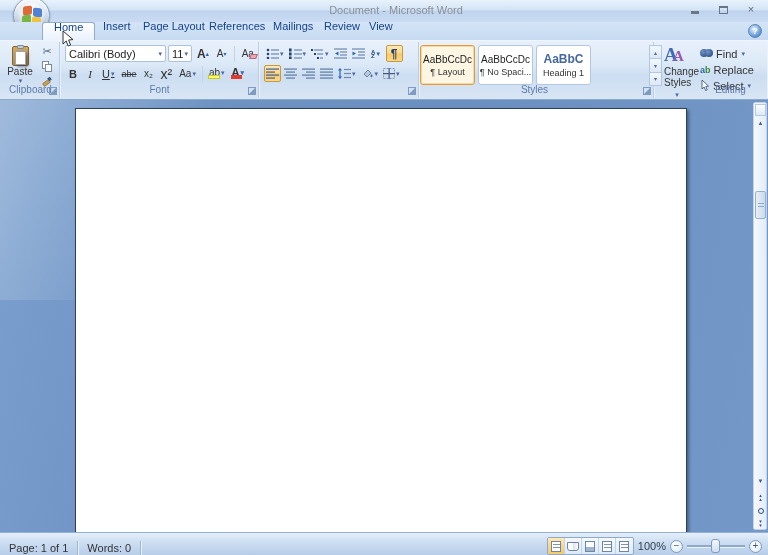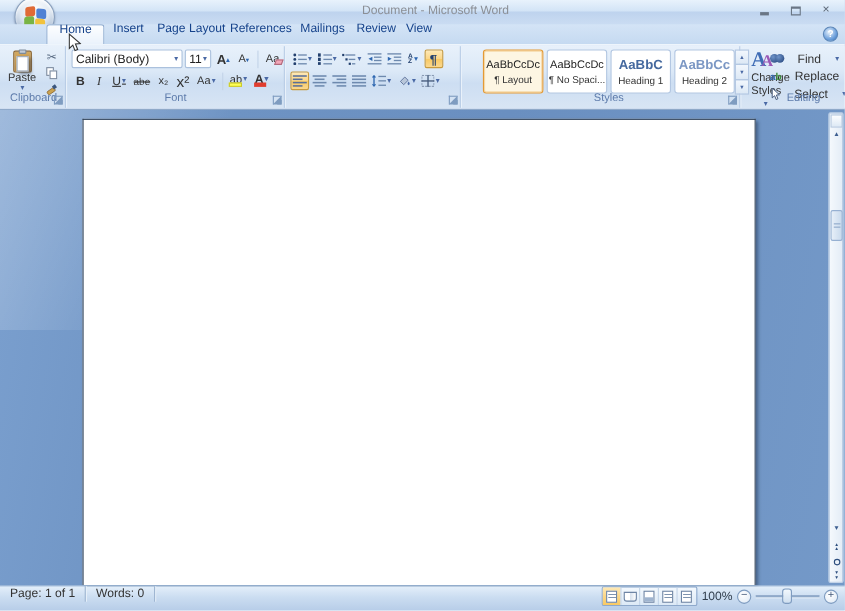--- a/index.html
+++ b/index.html
@@ -97,41 +97,41 @@
   
   .g-para { left:260px; width:159px; }
   .prow1 { position:absolute; left:4px; top:3px; display:flex; align-items:center; gap:1px; }
   .prow2 { position:absolute; left:4px; top:23px; display:flex; align-items:center; gap:1px; }
   .pbtn { min-width:17px; height:17px; padding:0 1px; }
   .sorticon { display:flex; flex-direction:column; line-height:4px; font-size:6px; font-weight:bold; color:#23406e; }
   .sortarrow { color:#2d66b0; font-size:6px; }
   .pilcrow { font-size:12px; color:#23406e; font-weight:bold; }
 
   
-  .g-styles { left:435px; width:238px; }
+  .g-styles { left:416px; width:238px; }
   .stylecard { position:absolute; top:3px; width:55px; height:40px; background:#fff;
     border:1px solid #b3c7e2; border-radius:3px; display:flex; flex-direction:column;
     align-items:center; justify-content:center; gap:2px; }
   .stylecard.sel { border:1px solid #e49a35; background:#fdf6e3; box-shadow:0 0 0 1px #f5d9a8 inset; }
   .sprev { font-size:10px; color:#222; white-space:nowrap; }
   .sprev.h1 { font-size:12px; font-weight:bold; color:#44689e; }
   .sprev.h2 { font-size:12px; font-weight:bold; color:#7b97c4; }
   .sname { font-size:9px; color:#333; white-space:nowrap; }
   .scrollcol { position:absolute; left:233px; top:3px; width:13px; height:40px; display:flex; flex-direction:column; }
   .scb { flex:1; background:linear-gradient(#f2f7fd,#dce8f5); border:1px solid #b3c7e2;
     display:flex; align-items:center; justify-content:center; font-size:6px; color:#4a69a5; margin-bottom:-1px; }
   .changestyles { position:absolute; left:248px; top:2px; width:25px; height:52px; text-align:center; }
   .csicon { position:relative; height:22px; }
   .csA1 { position:absolute; left:0px; top:0; font-size:19px; font-weight:bold; color:#3f6cb5; font-family:"Liberation Serif",serif; }
   .csA2 { position:absolute; left:9px; top:4px; font-size:15px; font-weight:bold; color:#9b59b6; font-family:"Liberation Serif",serif; }
   .cslabel { font-size:10px; color:#333; line-height:11px; }
 
   
   .g-edit { left:694px; width:73px; border-right:none; }
-  .erow { position:absolute; left:5px; height:15px; display:flex; align-items:center; gap:12px; font-size:11px; color:#333; }
+  .erow { position:absolute; left:5px; height:15px; display:flex; align-items:center; gap:3px; font-size:11px; color:#333; }
   .er1 { top:4px; } .er2 { top:20px; } .er3 { top:36px; }
   .binoc { width:13px; height:9px; position:relative; }
   .binoc b,.binoc i { position:absolute; top:0; width:8px; height:8px; border-radius:50%;
     background:radial-gradient(circle at 35% 35%,#6f94c9,#1f3f77); }
   .binoc b { left:0; } .binoc i { right:0; }
   .repicon { font-size:9px; font-weight:bold; }
   .repicon .ra { color:#2d66b0; } .repicon .rb { color:#3c8a3c; }
   .selicon { width:10px; height:11px; }
 
   
@@ -153,21 +153,21 @@
     background:linear-gradient(to right,#e7eff8,#c9daed); border:1px solid #96b0d2; border-radius:2px; }
   .sthumb .grip { position:absolute; left:2px; top:11px; width:6px; height:1px;
     background:#8fa9c9; box-shadow:0 3px 0 #8fa9c9; }
   .browse { position:absolute; left:1px; width:11px; height:11px; display:flex; flex-direction:column;
     align-items:center; justify-content:center; color:#2d4e7e; font-size:5px; line-height:4px; }
   .bcircle { width:6px; height:6px; border:1px solid #2d4e7e; border-radius:50%; }
 
   
   .statusbar { position:absolute; left:0; bottom:0; width:768px; height:23px;
     background:linear-gradient(#e4effa,#cbddf1 45%,#b7cde8); border-top:1px solid #94b0d2;
-    display:flex; align-items:flex-start; font-size:11px; color:#33404f; }
+    display:flex; align-items:flex-end; font-size:11px; color:#33404f; }
   .stext { padding:0 8px; }
   .ssep { width:1px; height:14px; background:#9fb6d2; box-shadow:1px 0 0 #e8f1fa; }
   .sright { margin-left:auto; display:flex; align-items:center; gap:4px; padding-right:6px; }
   .viewbox { display:flex; border:1px solid #8ea9cc; background:linear-gradient(#f4f9fe,#dce9f6); border-radius:2px; }
   .vbtn { width:17px; height:16px; display:flex; align-items:center; justify-content:center; border-right:1px solid #c3d4e8; }
   .vbtn:last-child { border-right:none; }
   .vbtn.on { background:linear-gradient(#fee9b6,#fbd789 50%,#f8c963); }
   .vicon { width:10px; height:11px; background:#fff; border:1px solid #6e85a5; position:relative; }
   .vicon.book { width:12px; height:9px; background:linear-gradient(90deg,#fff 48%,#d8e2ee 52%,#fff); border-radius:0 0 3px 3px; }
   .vicon .band { position:absolute; left:0; right:0; bottom:0; height:4px; background:#9fb4cf; }
@@ -476,24 +476,20 @@
         <span class="sname">¶ Layout</span>
       </div>
       <div class="stylecard" style="left:62px">
         <span class="sprev">AaBbCcDc</span>
         <span class="sname">¶ No Spaci...</span>
       </div>
       <div class="stylecard" style="left:120px">
         <span class="sprev h1">AaBbC</span>
         <span class="sname">Heading 1</span>
       </div>
-      <div class="stylecard" style="left:178px">
-        <span class="sprev h2">AaBbCc</span>
-        <span class="sname">Heading 2</span>
-      </div>
       <div class="scrollcol">
         <div class="scb">
             <span>▴</span>
           </div>
         <div class="scb">
             <span>▾</span>
           </div>
         <div class="scb">
             <span>▾</span>
           </div>

